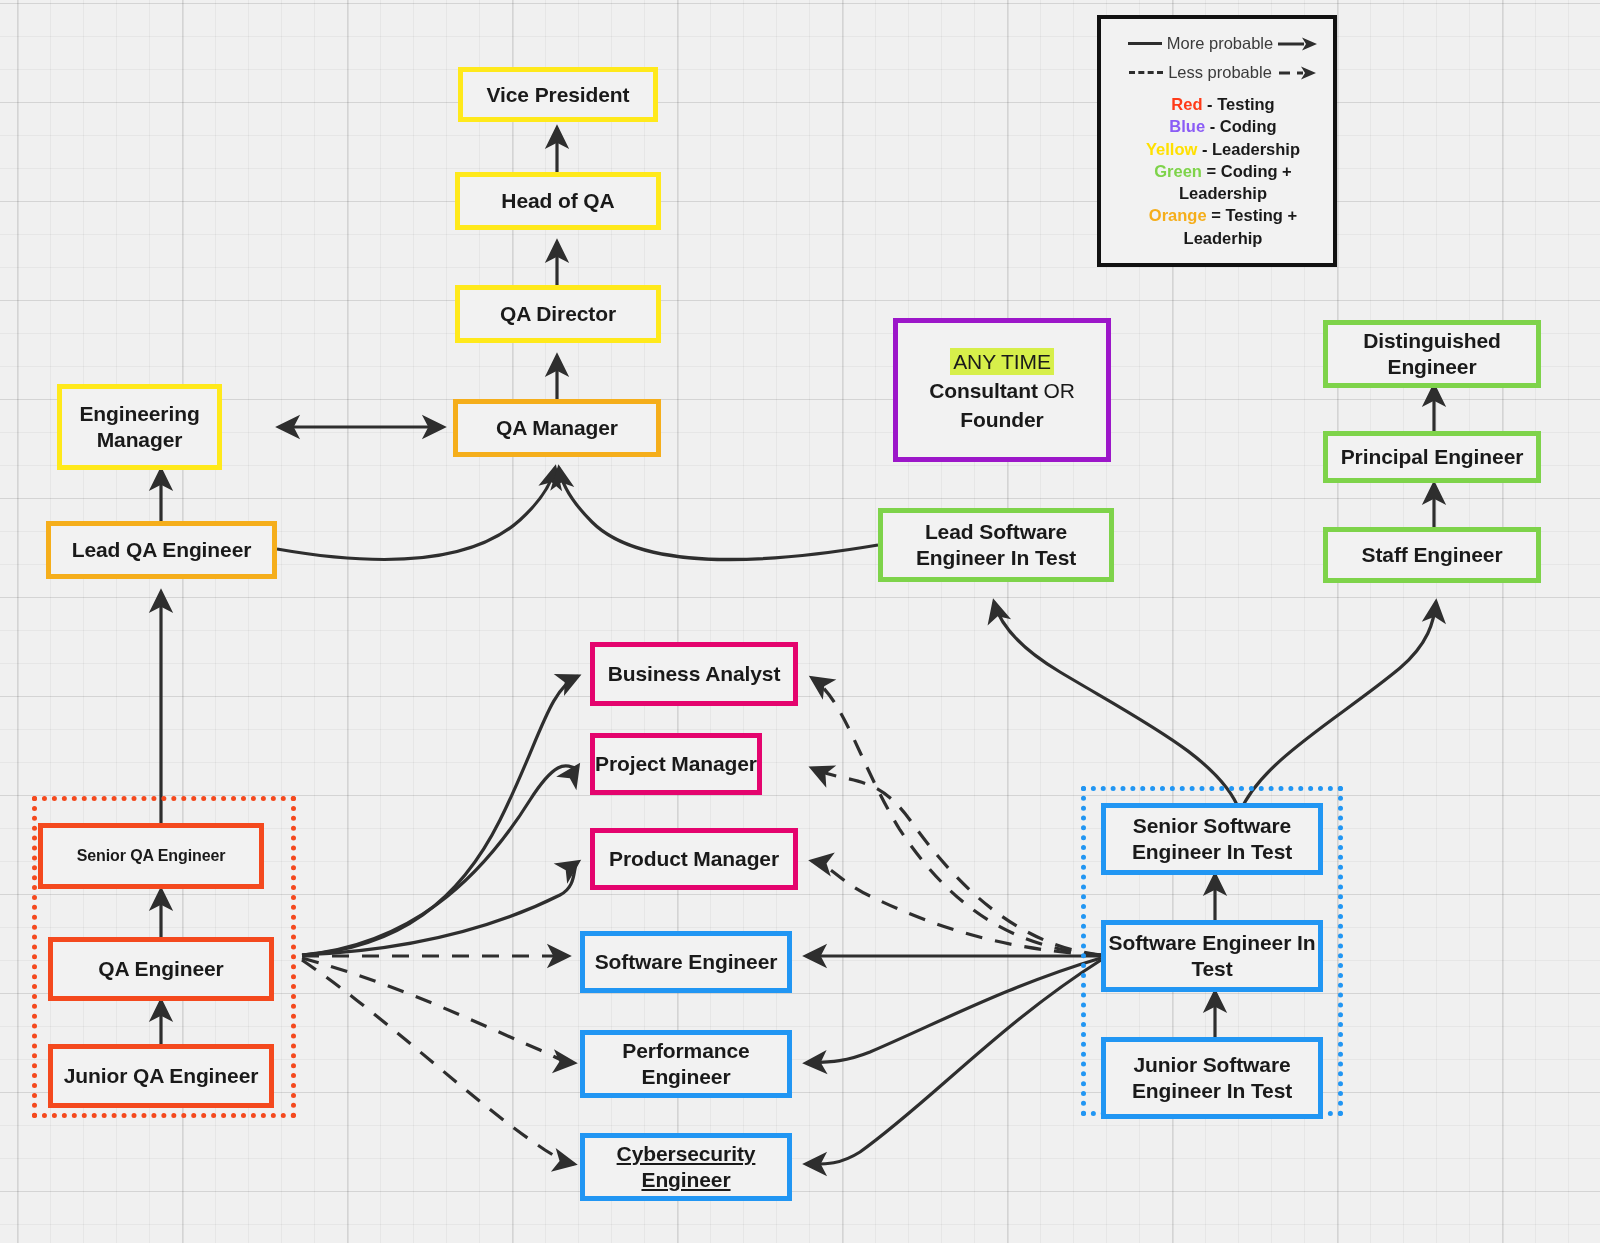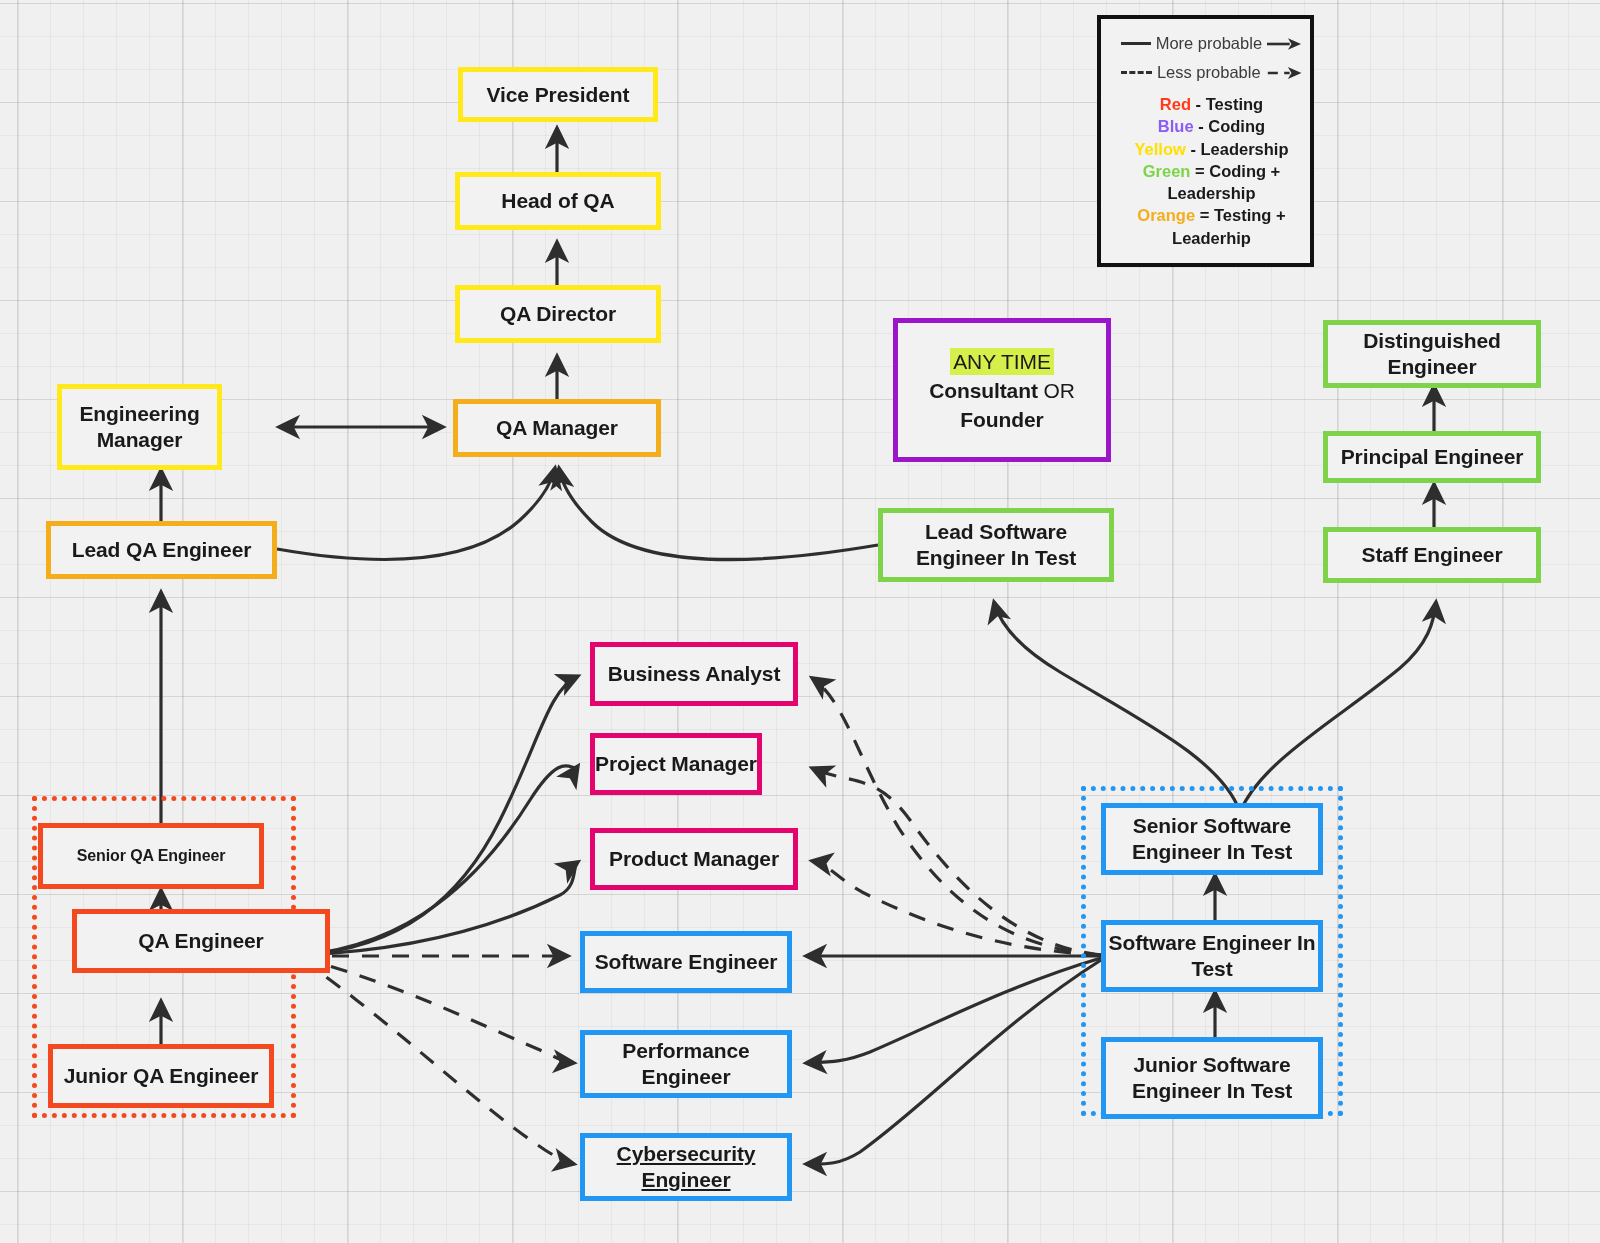--- a/index.html
+++ b/index.html
@@ -48,21 +48,21 @@
     box-sizing: border-box;
     border-style: dotted;
     border-width: 5px;
     background: transparent;
   }
   
   #legend {
     position: absolute;
     left: 1097px;
     top: 15px;
-    width: 217px;
+    width: 240px;
     height: 252px;
     box-sizing: border-box;
     border: 4px solid #111111;
     background: #f2f2f2;
     padding: 10px 8px 6px 20px;
   }
   .legend-row {
     display: flex;
     align-items: center;
     justify-content: center;
@@ -216,21 +216,21 @@
   <div class="node" style="left:455px; top:285px; width:206px; height:58px; border-width:5px; border-color:#ffe91b; font-size:21px;">QA Director</div>
 
   <div class="node" style="left:453px; top:399px; width:208px; height:58px; border-width:5px; border-color:#f5ae1b; font-size:21px;">QA Manager</div>
 
   <div class="node" style="left:57px; top:384px; width:165px; height:86px; border-width:5px; border-color:#ffe91b; font-size:21px;">Engineering Manager</div>
 
   <div class="node" style="left:46px; top:521px; width:231px; height:58px; border-width:5px; border-color:#f5ae1b; font-size:21px;">Lead QA Engineer</div>
 
   <div class="node" style="left:38px; top:823px; width:226px; height:66px; border-width:5px; border-color:#f4491e; font-size:16px;">Senior QA Engineer</div>
 
-  <div class="node" style="left:48px; top:909px; width:258px; height:64px; border-width:5px; border-color:#f4491e; font-size:21px;margin-left:24px;">QA Engineer</div>
+  <div class="node" style="left:48px; top:937px; width:226px; height:64px; border-width:5px; border-color:#f4491e; font-size:21px;">QA Engineer</div>
 
   <div class="node" style="left:48px; top:1044px; width:226px; height:64px; border-width:5px; border-color:#f4491e; font-size:21px;">Junior QA Engineer</div>
 
   <div class="node" style="left:590px; top:642px; width:208px; height:64px; border-width:5px; border-color:#e4046e; font-size:21px;">Business Analyst</div>
 
   <div class="node" style="left:590px; top:733px; width:172px; height:62px; border-width:5px; border-color:#e4046e; font-size:21px;">Project Manager</div>
 
   <div class="node" style="left:590px; top:828px; width:208px; height:62px; border-width:5px; border-color:#e4046e; font-size:21px;">Product Manager</div>
 
   <div class="node" style="left:580px; top:931px; width:212px; height:62px; border-width:5px; border-color:#2196f3; font-size:21px;">Software Engineer</div>

